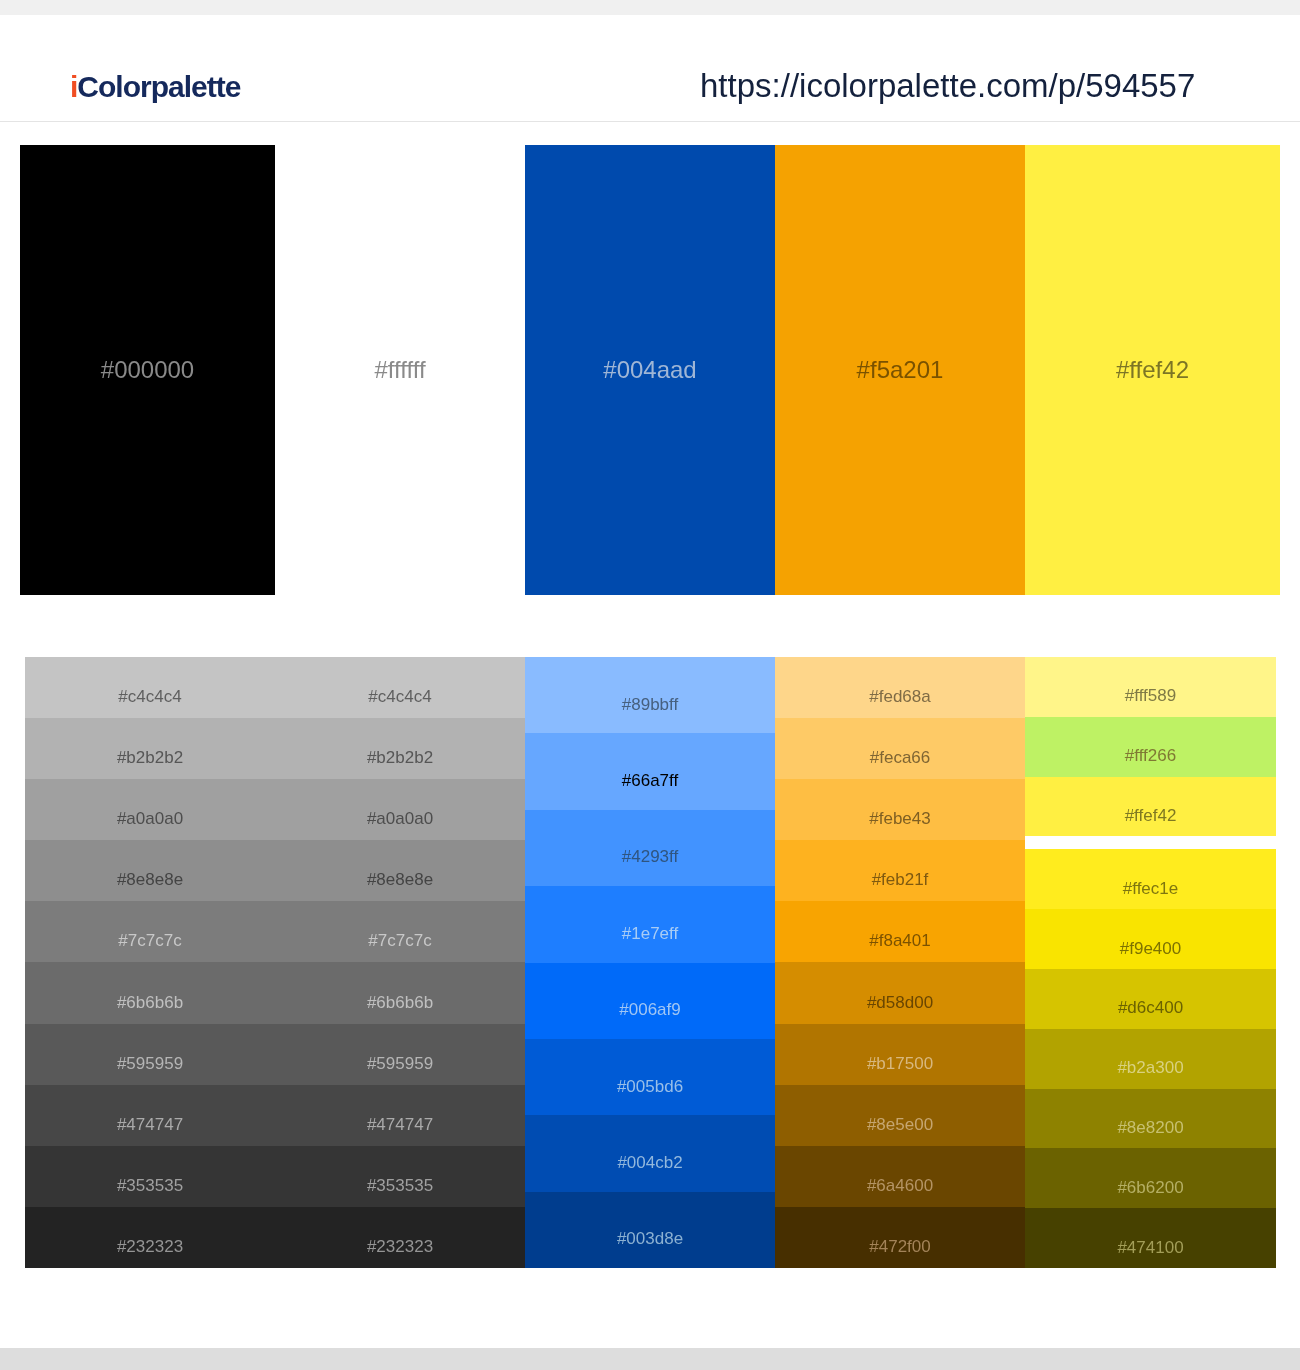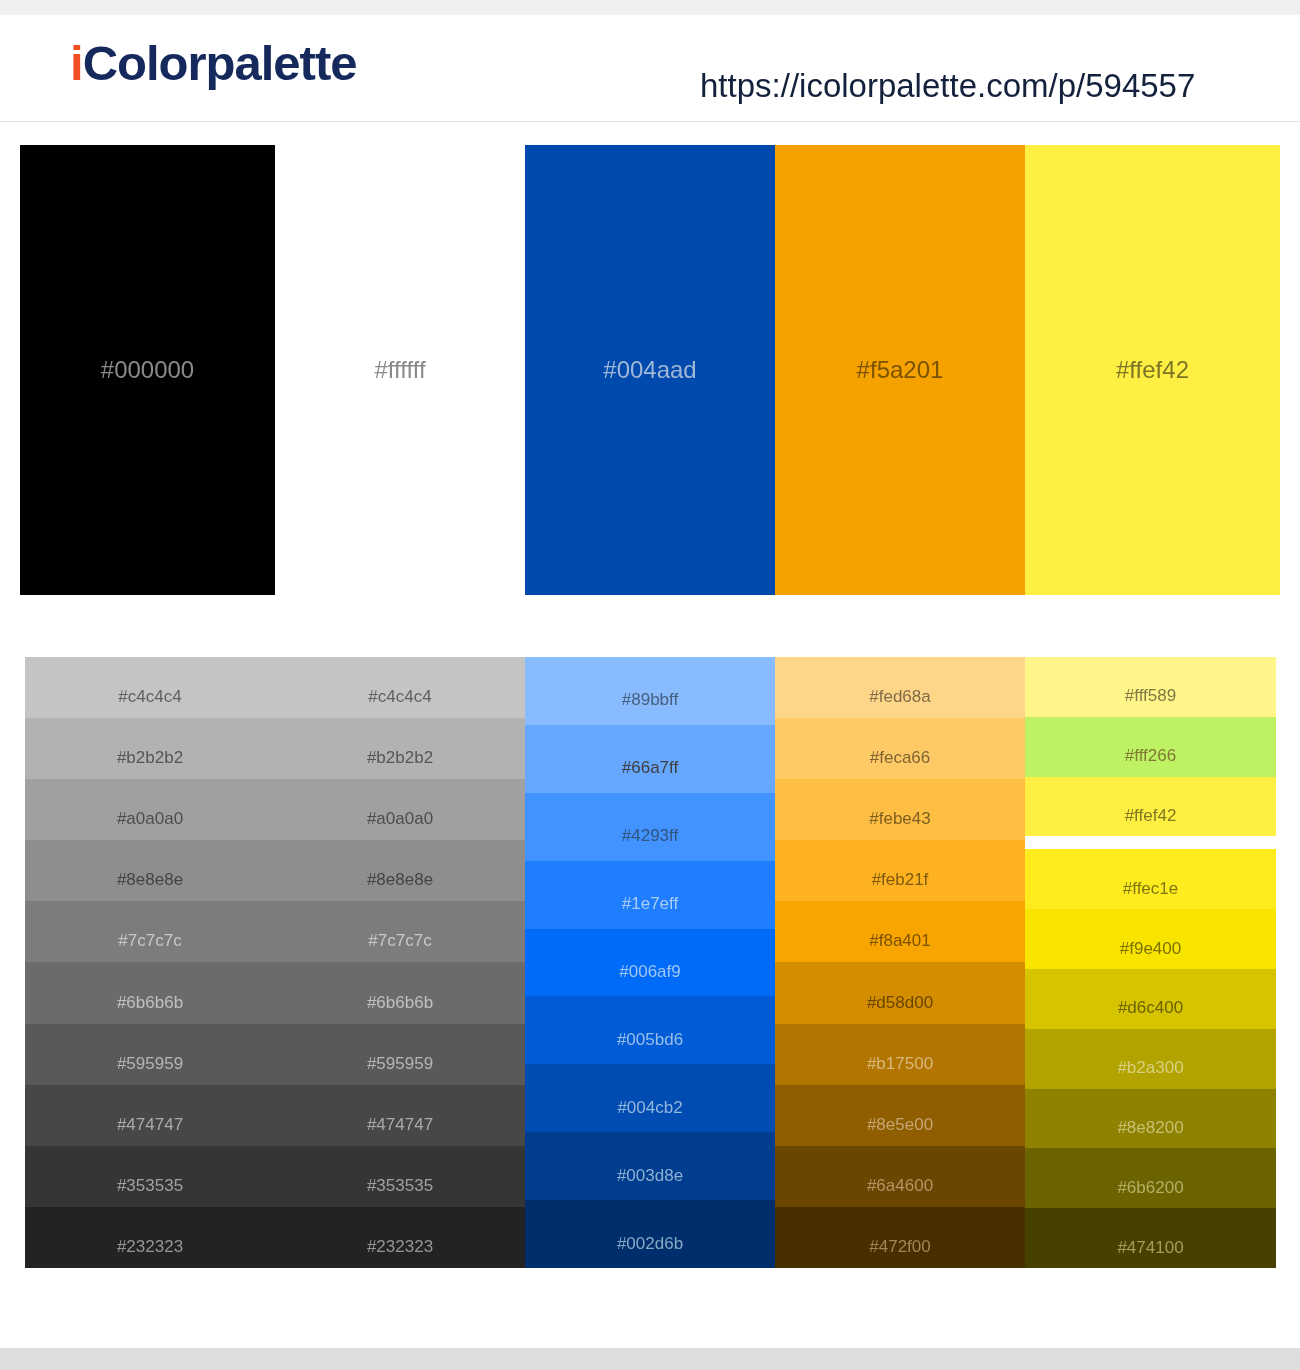--- a/index.html
+++ b/index.html
@@ -34,22 +34,22 @@
     top: 15px; left: 0;
     width: 1300px;
     height: 107px;
     background: #ffffff;
     border-bottom: 1px solid #e4e4e4;
   }
 
   .logo {
     position: absolute;
     left: 70px;
-    top: 24px;
-    font-size: 49px;
+    top: 57px;
+    font-size: 30px;
     font-weight: bold;
     letter-spacing: -1px;
     white-space: nowrap;
     line-height: 1;
   }
   .logo-i { color: #f04e23; }
   .logo-rest { color: #15295c; }
 
   .page-url {
     position: absolute;
@@ -182,28 +182,27 @@
         <div class="shade-cell" style="background: rgb(142, 142, 142); color: rgb(68, 68, 68);">#8e8e8e</div>
         <div class="shade-cell" style="background: rgb(124, 124, 124); color: rgb(200, 200, 200);">#7c7c7c</div>
         <div class="shade-cell" style="background: rgb(107, 107, 107); color: rgb(192, 192, 192);">#6b6b6b</div>
         <div class="shade-cell" style="background: rgb(89, 89, 89); color: rgb(181, 181, 181);">#595959</div>
         <div class="shade-cell" style="background: rgb(71, 71, 71); color: rgb(170, 170, 170);">#474747</div>
         <div class="shade-cell" style="background: rgb(53, 53, 53); color: rgb(160, 160, 160);">#353535</div>
         <div class="shade-cell" style="background: rgb(35, 35, 35); color: rgb(149, 149, 149);">#232323</div>
       </div>
       <div class="shade-col c2">
         <div class="shade-cell" style="background: rgb(137, 187, 255); color: rgb(70, 96, 127);">#89bbff</div>
-        <div class="shade-cell" style="background: rgb(102, 167, 255); color: #404040; text-align: right;">#66a7ff</div>
+        <div class="shade-cell" style="background: rgb(102, 167, 255); color: #000000; text-align: right;">#66a7ff</div>
         <div class="shade-cell" style="background: rgb(66, 147, 255); color: rgb(47, 85, 128);">#4293ff</div>
         <div class="shade-cell" style="background: rgb(30, 126, 255); color: rgb(168, 204, 245);">#1e7eff</div>
         <div class="shade-cell" style="background: rgb(0, 106, 249); color: rgb(160, 198, 244);">#006af9</div>
         <div class="shade-cell" style="background: rgb(0, 91, 214); color: rgb(153, 191, 232);">#005bd6</div>
         <div class="shade-cell" style="background: rgb(0, 76, 178); color: rgb(146, 184, 221);">#004cb2</div>
         <div class="shade-cell" style="background: rgb(0, 61, 142); color: rgb(139, 177, 210);">#003d8e</div>
-        <div class="shade-cell" style="background: rgb(0, 45, 107); color: rgb(132, 170, 199);">#002d6b</div>
       </div>
       <div class="shade-col c3">
         <div class="shade-cell" style="background: rgb(254, 214, 138); color: rgb(127, 107, 69);">#fed68a</div>
         <div class="shade-cell" style="background: rgb(254, 202, 102); color: rgb(127, 101, 51);">#feca66</div>
         <div class="shade-cell" style="background: rgb(254, 190, 67); color: rgb(127, 95, 34);">#febe43</div>
         <div class="shade-cell" style="background: rgb(254, 178, 31); color: rgb(127, 89, 16);">#feb21f</div>
         <div class="shade-cell" style="background: rgb(248, 164, 1); color: rgb(124, 82, 0);">#f8a401</div>
         <div class="shade-cell" style="background: rgb(213, 141, 0); color: rgb(106, 70, 0);">#d58d00</div>
         <div class="shade-cell" style="background: rgb(177, 117, 0); color: rgb(216, 184, 127);">#b17500</div>
         <div class="shade-cell" style="background: rgb(142, 94, 0); color: rgb(198, 166, 112);">#8e5e00</div>

